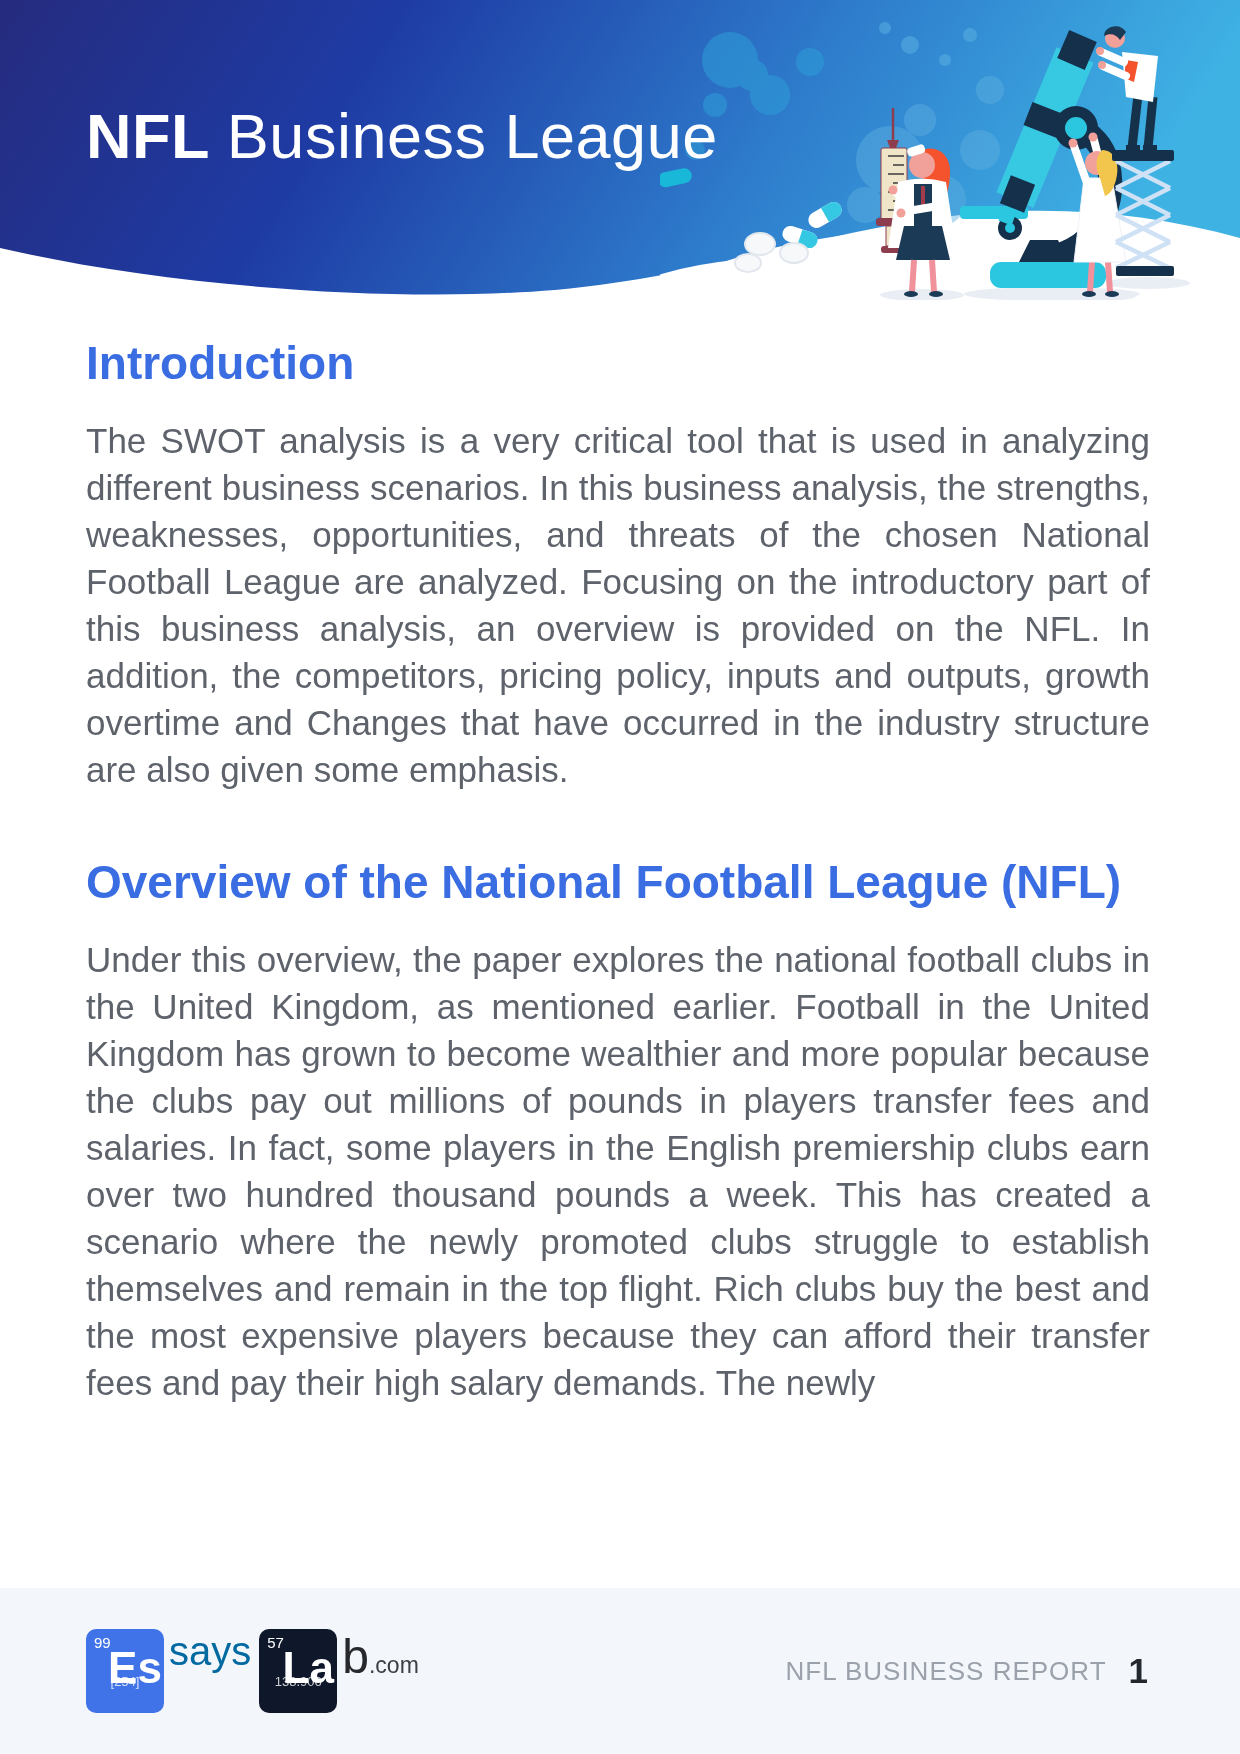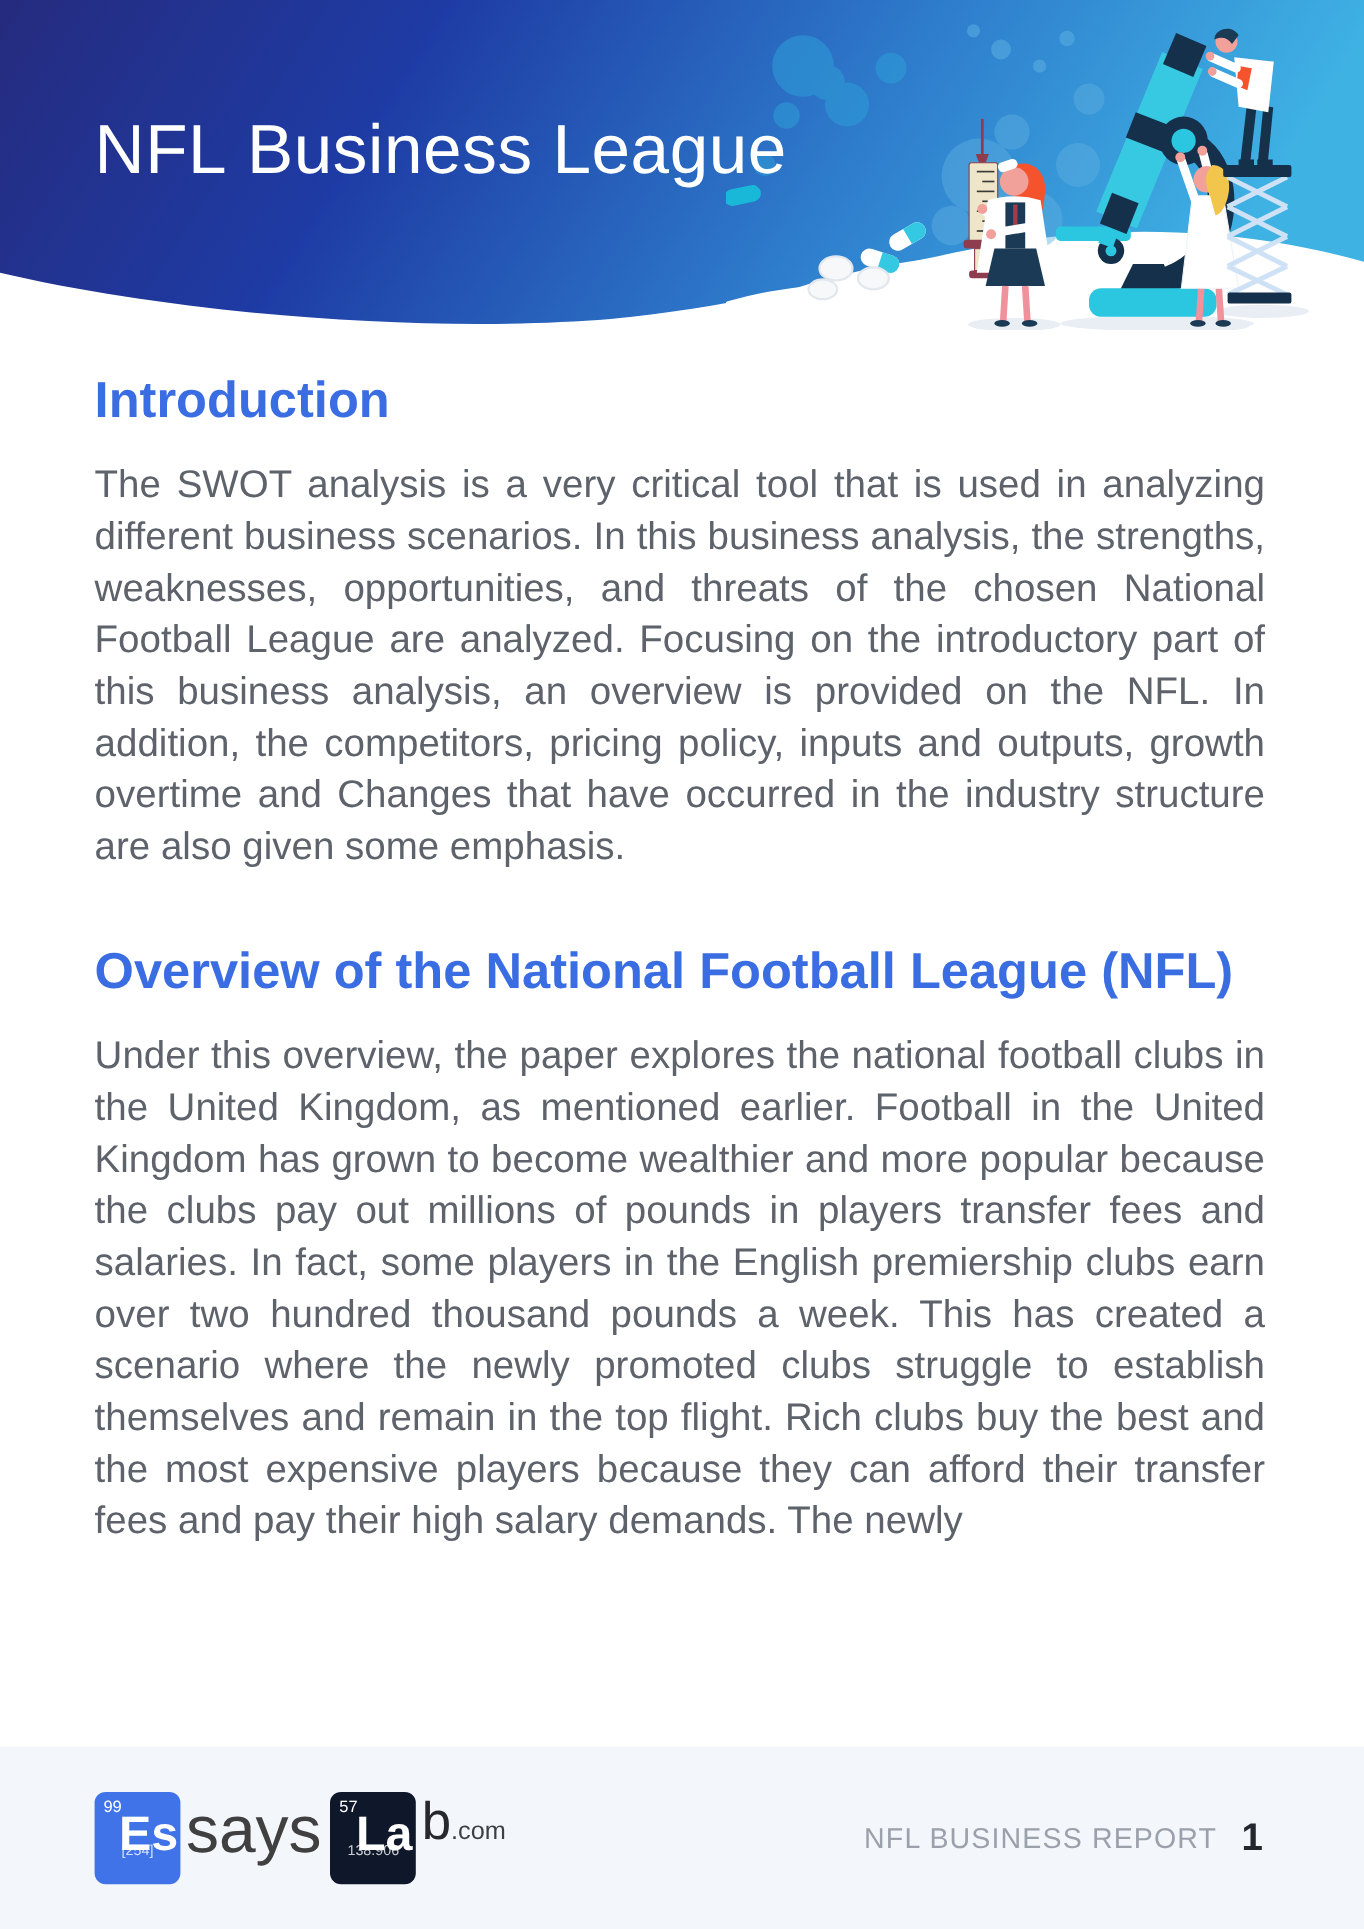--- a/index.html
+++ b/index.html
@@ -6,40 +6,40 @@
   html,body { background:#ffffff; }
   body { font-family:"Liberation Sans", sans-serif; }
   .page { position:relative; width:1240px; height:1754px; background:#ffffff; overflow:hidden; }
 
   
   .hero { position:relative; width:1240px; height:300px; }
   .hero-bg, .hero-art { position:absolute; top:0; display:block; }
   .hero-bg { left:0; width:1240px; height:300px; }
   .hero-art { right:0; width:580px; height:300px; }
   .hero-title { position:absolute; left:86px; top:100px; color:#ffffff; font-size:63px; letter-spacing:0.5px; white-space:nowrap; }
-  .hero-title .t-bold { font-weight:400;text-align:right; }
+  .hero-title .t-bold { font-weight:700;text-align:right; }
   .hero-title .t-light { font-weight:300; }
 
   
   .content { padding:0 90px 0 86px; }
   .content h2 { color:#3a6ce2; font-size:46px; font-weight:700; line-height:1.28; margin-top:34px; }
   .content h2.h2-gap { margin-top:60px; }
   .content p { margin-top:24px; color:#5d626b; font-size:35px; line-height:47px; font-weight:400; text-align:justify; }
 
   
   .footer { position:absolute; left:0; right:0; bottom:0; height:166px; background:#f3f6fb;
             display:flex; align-items:center; justify-content:space-between; padding:0 92px 0 86px; }
   .logo { display:flex; align-items:flex-start; }
   .tile { position:relative; width:78px; height:84px; border-radius:10px; flex:0 0 auto; }
   .tile-blue { background:#4173e8; }
   .tile-red  { background:#0f172a; }
   .el-num  { position:absolute; top:5px; left:8px; color:#ffffff; font-size:15px; }
   .el-sym  { position:absolute; top:14px; left:0; width:100%; text-align:center; color:#ffffff; font-size:44px; font-weight:700;padding-left:20px; }
   .el-mass { position:absolute; bottom:24px; left:0; width:100%; text-align:center; color:rgba(255,255,255,0.78); font-size:13px; }
-  .logo-says { font-size:60px; color:#404040; margin:0 8px 0 5px; }
+  .logo-says { font-size:40px; color:#0369a1; margin:0 8px 0 5px; }
   .logo-bcom { font-size:48px; color:#26282c; margin-left:5px; }
   .logo-bcom .com { font-size:23px; color:#3c4046; }
   .running { display:flex; align-items:center; }
   .running-title { color:#9ba1ab; font-size:26px; letter-spacing:1px; }
   .page-num { color:#23272e; font-size:35px; font-weight:700; margin-left:22px; }
 </style>
 </head>
 <body>
 
 <div class="page">

